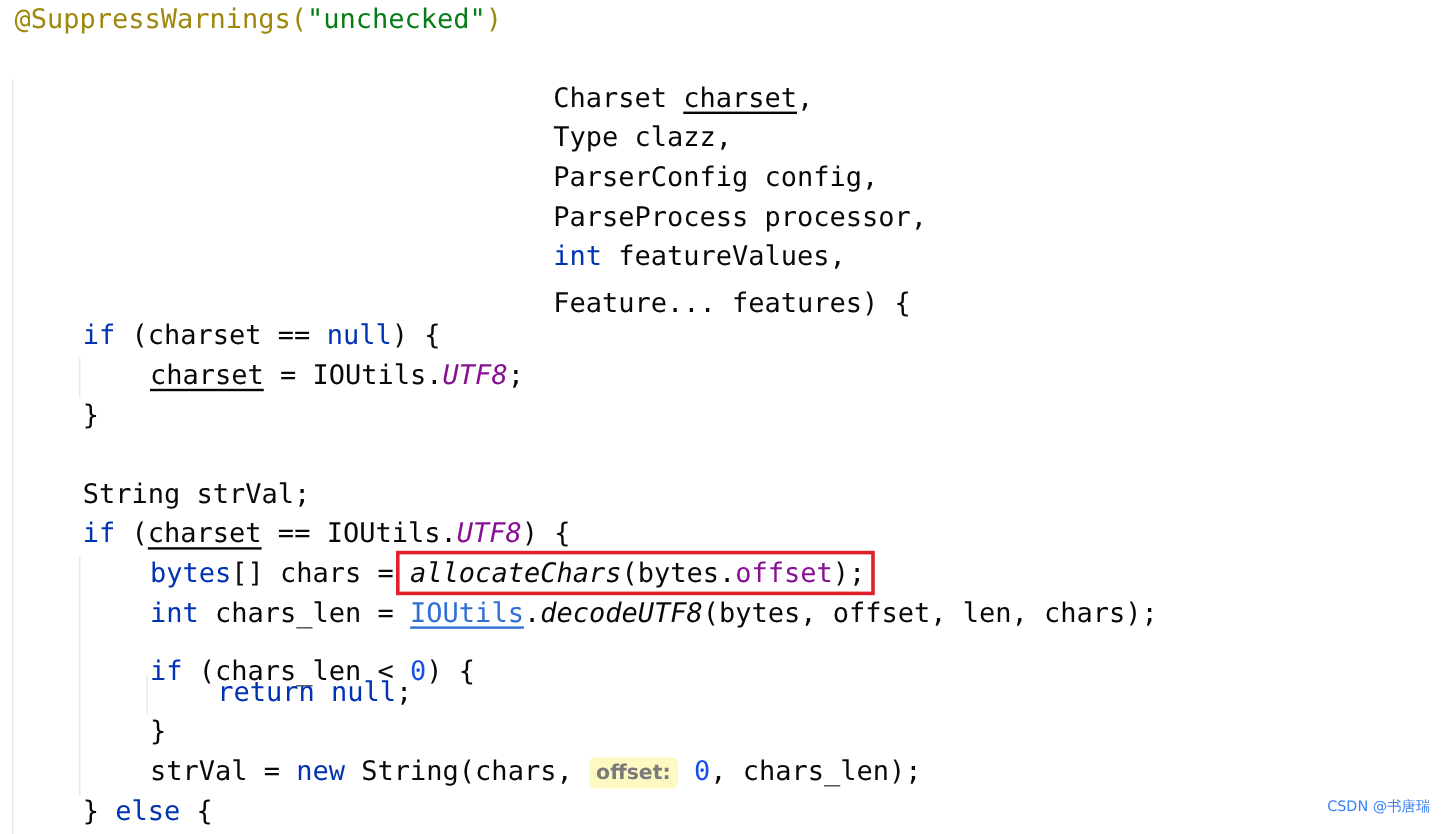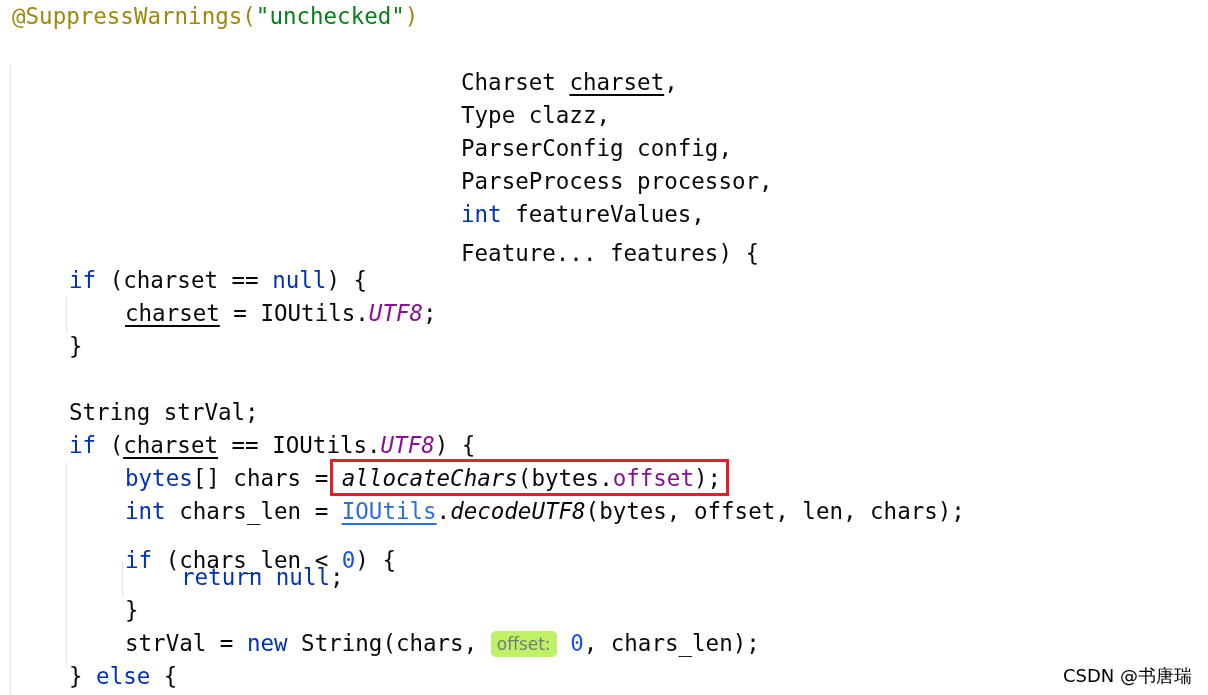--- a/index.html
+++ b/index.html
@@ -11,24 +11,24 @@
   .ann { color:#9e880d; }
   .str { color:#067d17; }
   .num { color:#1750eb; }
   .fld { color:#871094; }
   .sfld { color:#871094; font-style:italic; }
   .mcall { font-style:italic; }
   .fn { color:#00627a; }
   .uline { text-decoration:underline; text-decoration-color:#080808; text-underline-offset:4px; }
   .link { color:#2f6fd6; text-decoration:underline; text-underline-offset:4px; }
   .guide { position:absolute; width:1px; background:#e4e4e4; }
-  .hint { display:inline-block; background:#bef264; color:#7a7a7a; font-family:"DejaVu Sans", sans-serif;
-    font-size:17px; line-height:26px; padding:0 6px; border-radius:5px; vertical-align:1px; }
+  .hint { display:inline-block; background:#fef9c3; color:#7a7a7a; font-family:"DejaVu Sans", sans-serif;
+    font-size:17px; line-height:26px; padding:0 6px; border-radius:5px; vertical-align:1px;font-weight:bold; }
   .hl-box { position:absolute; left:330px; top:459px; width:399px; height:37px; border:3px solid #e0202a; box-sizing:border-box; }
-  .watermark { position:absolute; right:16px; top:664px; font-family:"DejaVu Sans", sans-serif; font-size:18px; color:#000000; }
+  .watermark { position:absolute; right:16px; top:664px; font-family:"DejaVu Sans", sans-serif; font-size:12px; color:#3b82f6; }
 </style>
 </head>
 <body>
 
 <div class="editor">
   <div class="guide" style="left:10px; top:66px; height:629px;"></div>
   <div class="guide" style="left:66px; top:298px; height:33px;"></div>
   <div class="guide" style="left:66px; top:463px; height:200px;"></div>
   <div class="guide" style="left:122px; top:562px; height:33px;"></div>
 

